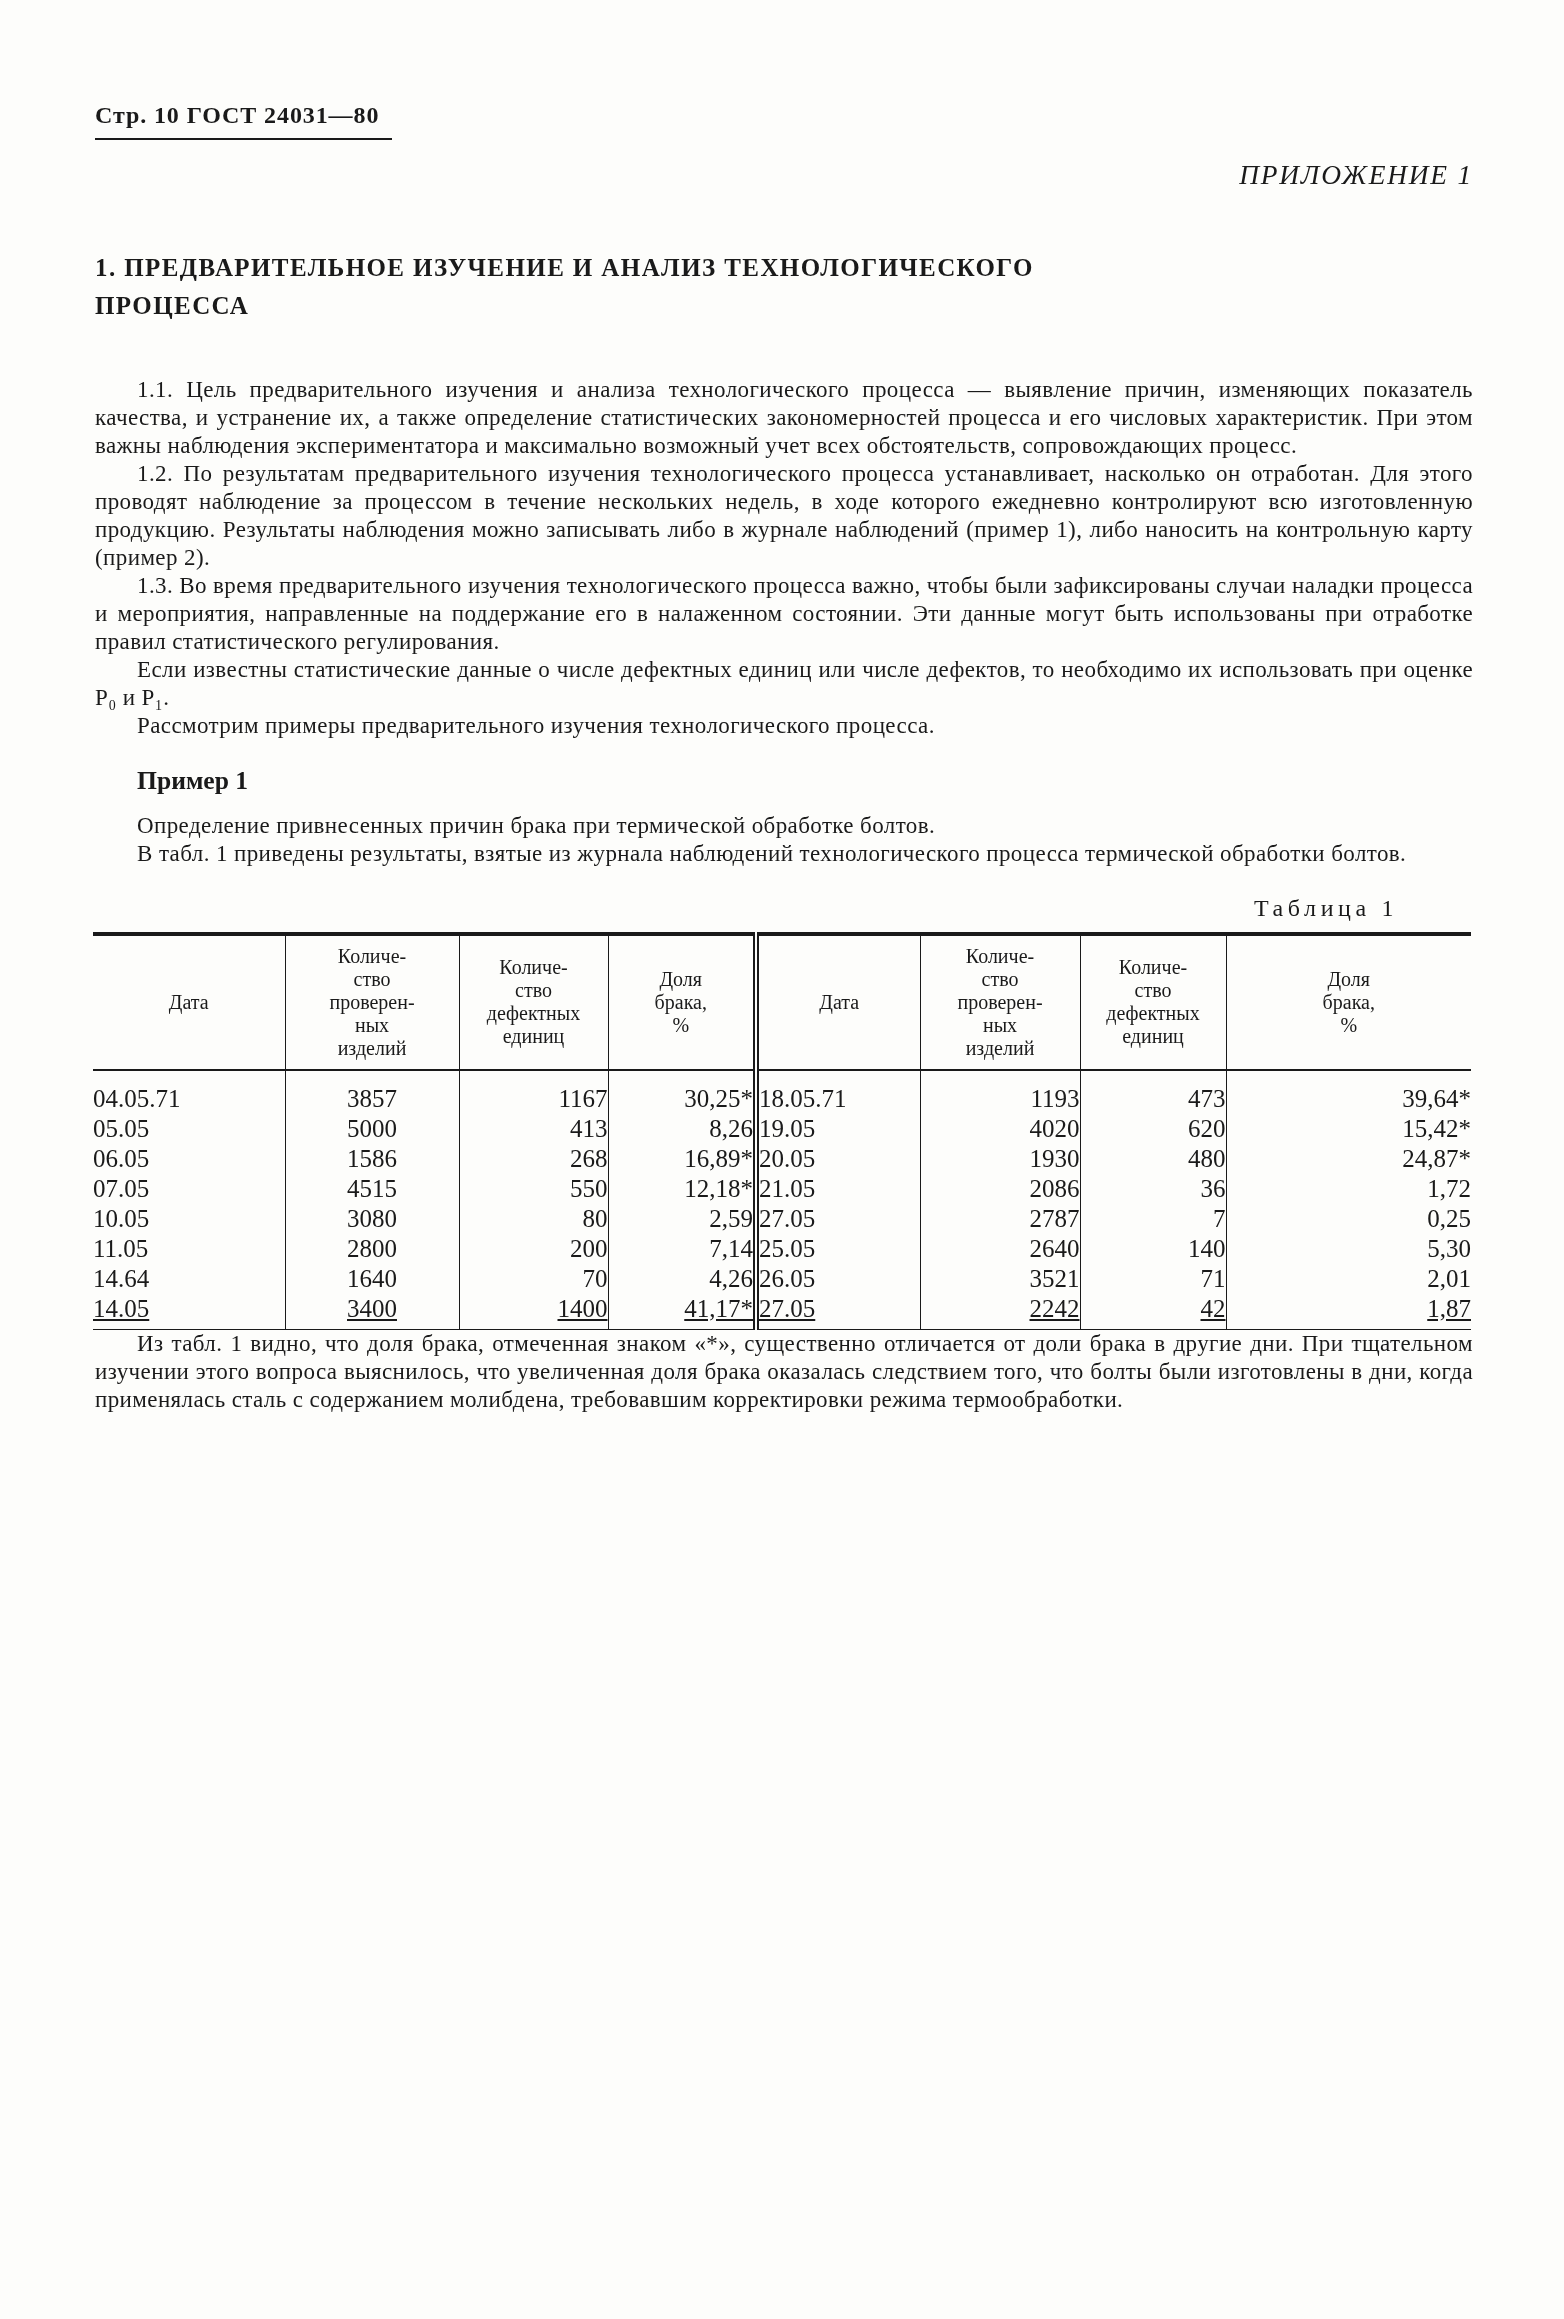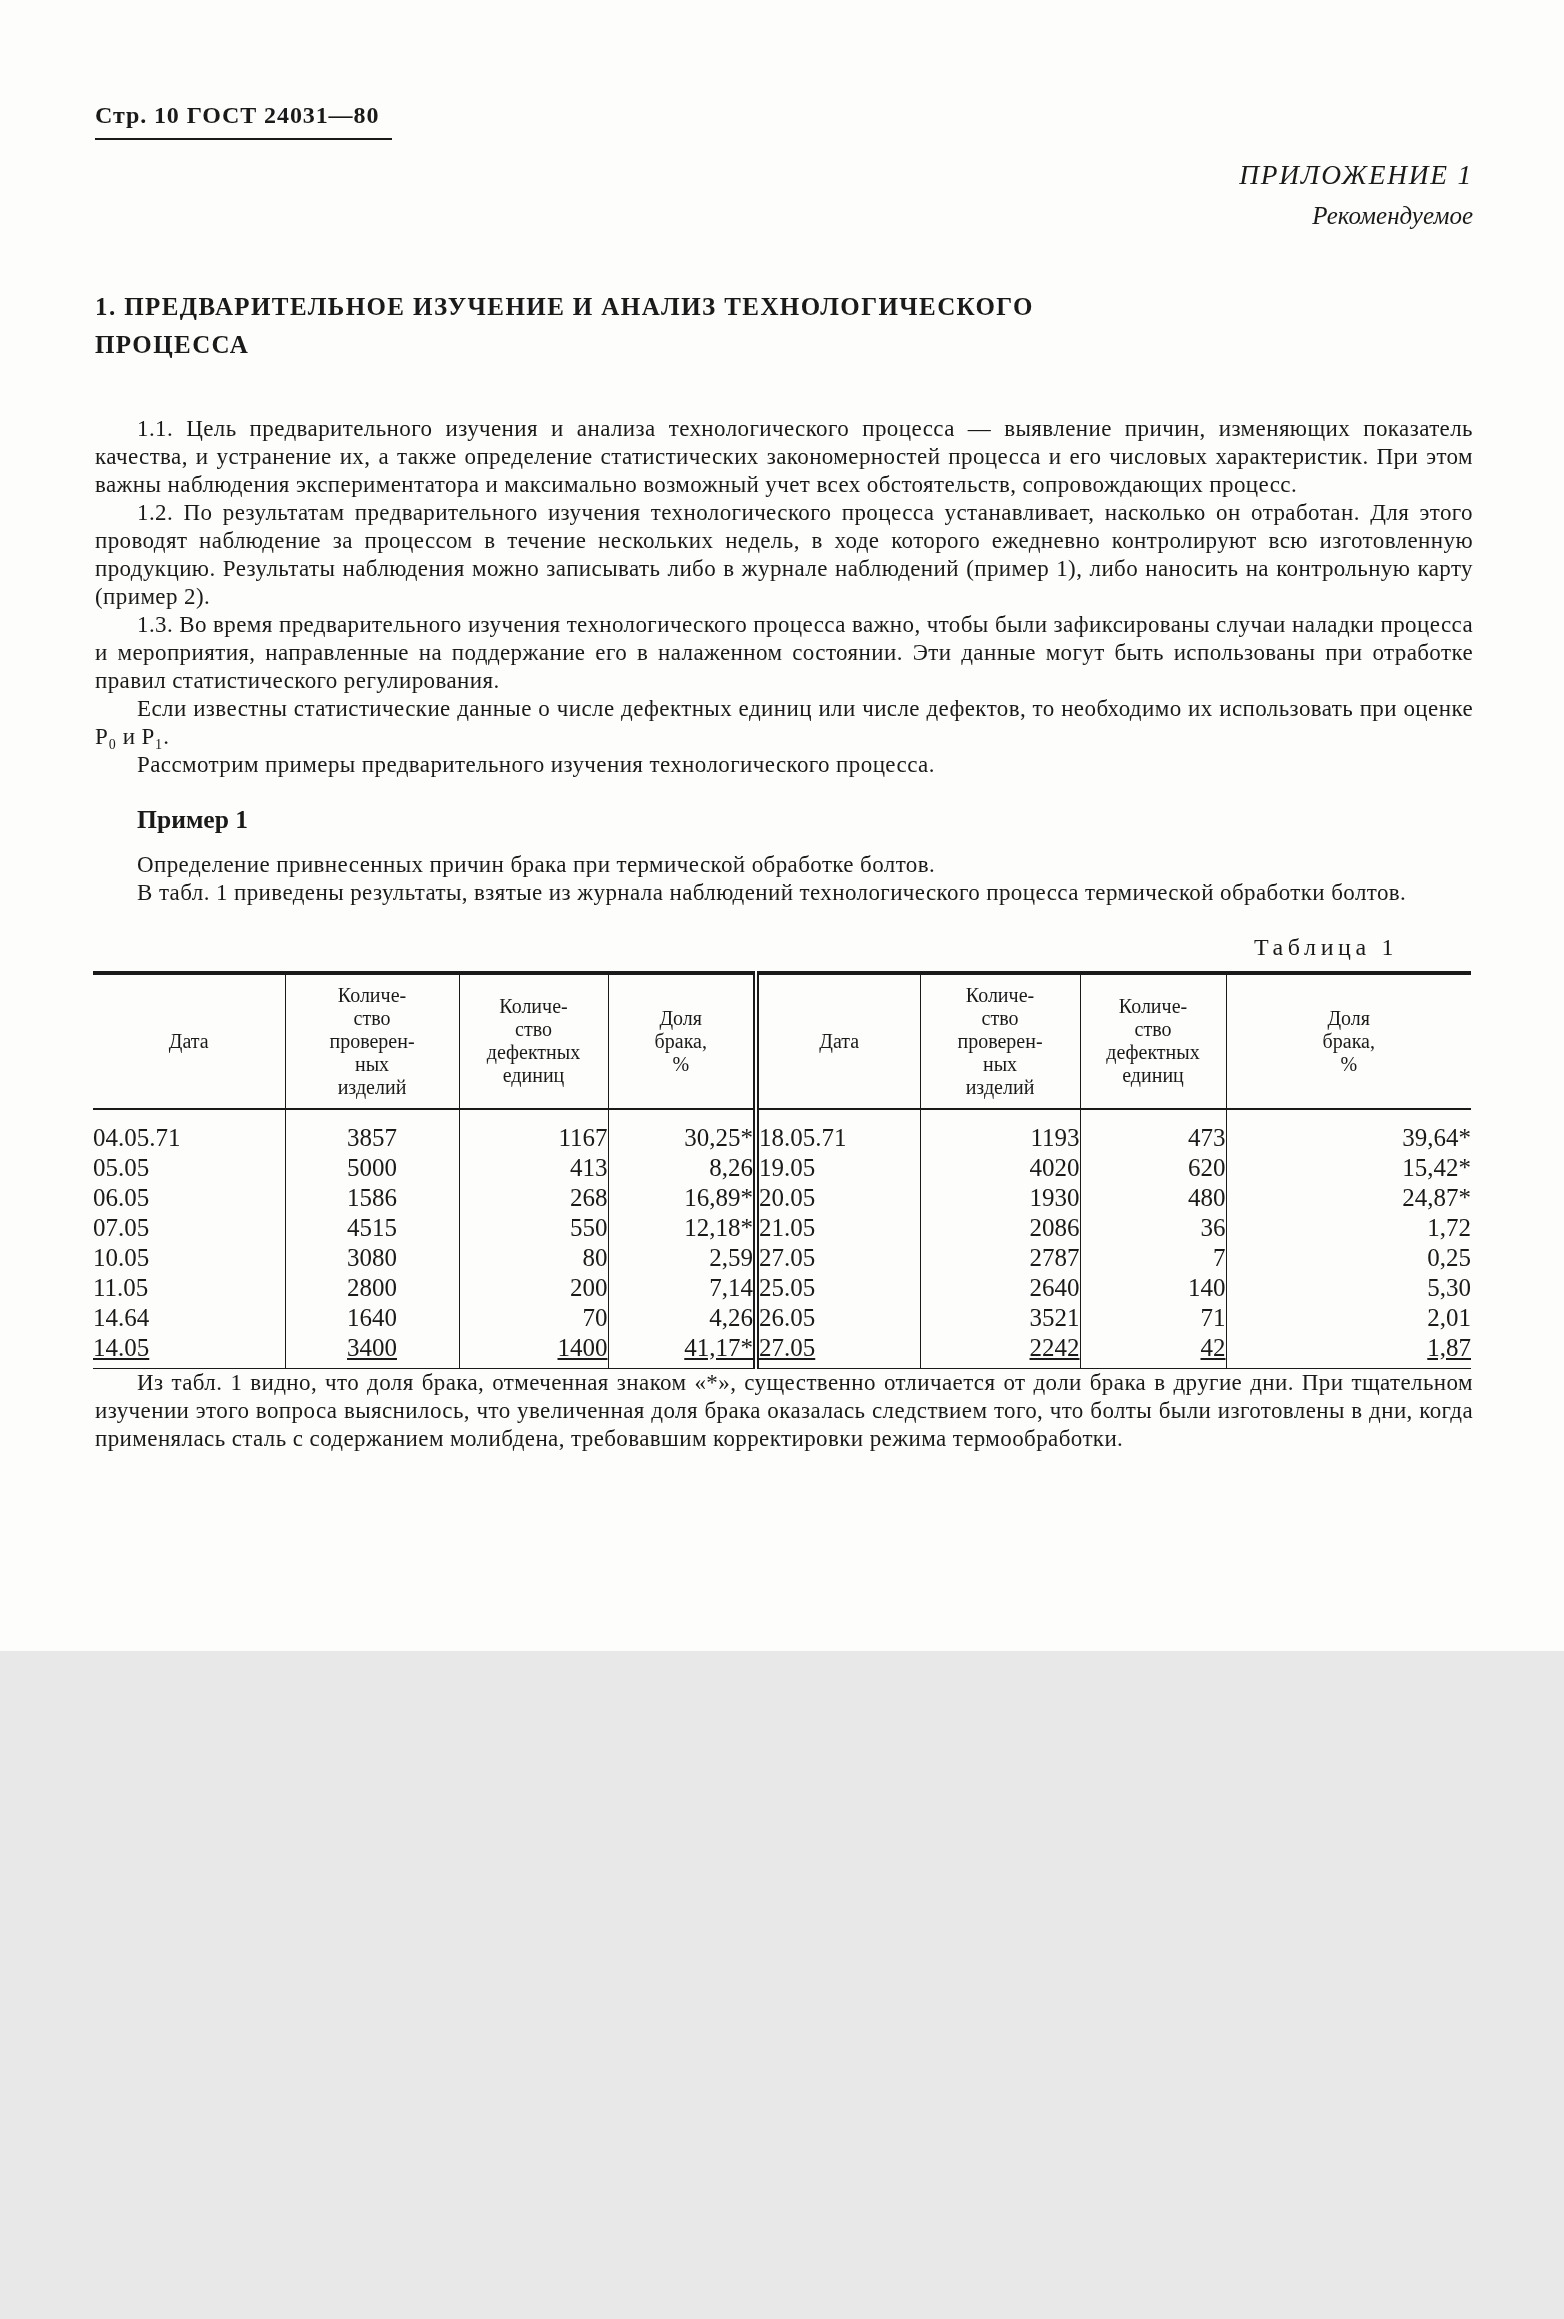--- a/index.html
+++ b/index.html
@@ -1,19 +1,19 @@
 <!DOCTYPE html>
 <html style="font-size:14.6px"><head>
 <meta charset="utf-8">
 <style>
   html, body { margin: 0; padding: 0; background: #e8e8e8; }
   .page {
     position: relative;
     width: 1564px;
-    height: 1651px;
+    height: 2319px;
     margin: 0 auto;
     background: #fdfdfb;
     color: #1a1a1a;
     font-family: "Liberation Serif", "DejaVu Serif", serif;
     box-sizing: border-box;
     padding-top: 102px;
     overflow: hidden;
   }
   .doc-header { margin-left: 95px; }
   .doc-header-text {
@@ -99,21 +99,20 @@
 <body>
 
 <div class="page">
 
   <div class="doc-header">
     <span class="doc-header-text">Стр. 10 ГОСТ 24031—80</span>
   </div>
 
   <div class="appendix">
     <div class="appendix-title">ПРИЛОЖЕНИЕ 1</div>
-    <div class="appendix-subtitle">Рекомендуемое</div>
   </div>
 
   <div class="section-heading">1. ПРЕДВАРИТЕЛЬНОЕ ИЗУЧЕНИЕ И АНАЛИЗ ТЕХНОЛОГИЧЕСКОГО
 ПРОЦЕССА</div>
 
   <p class="body-par mt-lg">1.1. Цель предварительного изучения и анализа технологического процесса — выявление причин, изменяющих показатель качества, и устранение их, а также определение статистических закономерностей процесса и его числовых характеристик. При этом важны наблюдения экспериментатора и максимально возможный учет всех обстоятельств, сопровождающих процесс.</p>
   <p class="body-par">1.2. По результатам предварительного изучения технологического процесса устанавливает, насколько он отработан. Для этого проводят наблюдение за процессом в течение нескольких недель, в ходе которого ежедневно контролируют всю изготовленную продукцию. Результаты наблюдения можно записывать либо в журнале наблюдений (пример 1), либо наносить на контрольную карту (пример 2).</p>
   <p class="body-par">1.3. Во время предварительного изучения технологического процесса важно, чтобы были зафиксированы случаи наладки процесса и мероприятия, направленные на поддержание его в налаженном состоянии. Эти данные могут быть использованы при отработке правил статистического регулирования.</p>
   <p class="body-par">Если известны статистические данные о числе дефектных единиц или числе дефектов, то необходимо их использовать при оценке P₀ и P₁.</p>
   <p class="body-par">Рассмотрим примеры предварительного изучения технологического процесса.</p>

